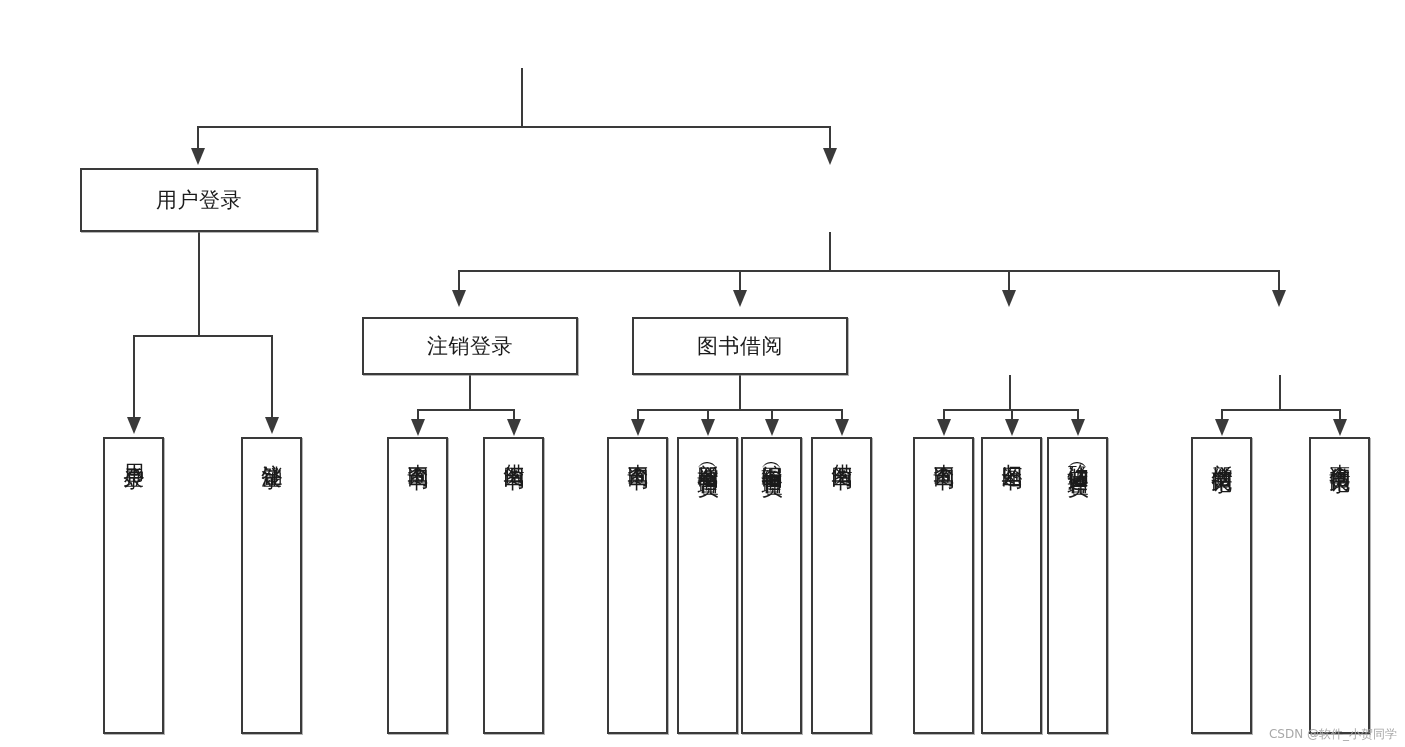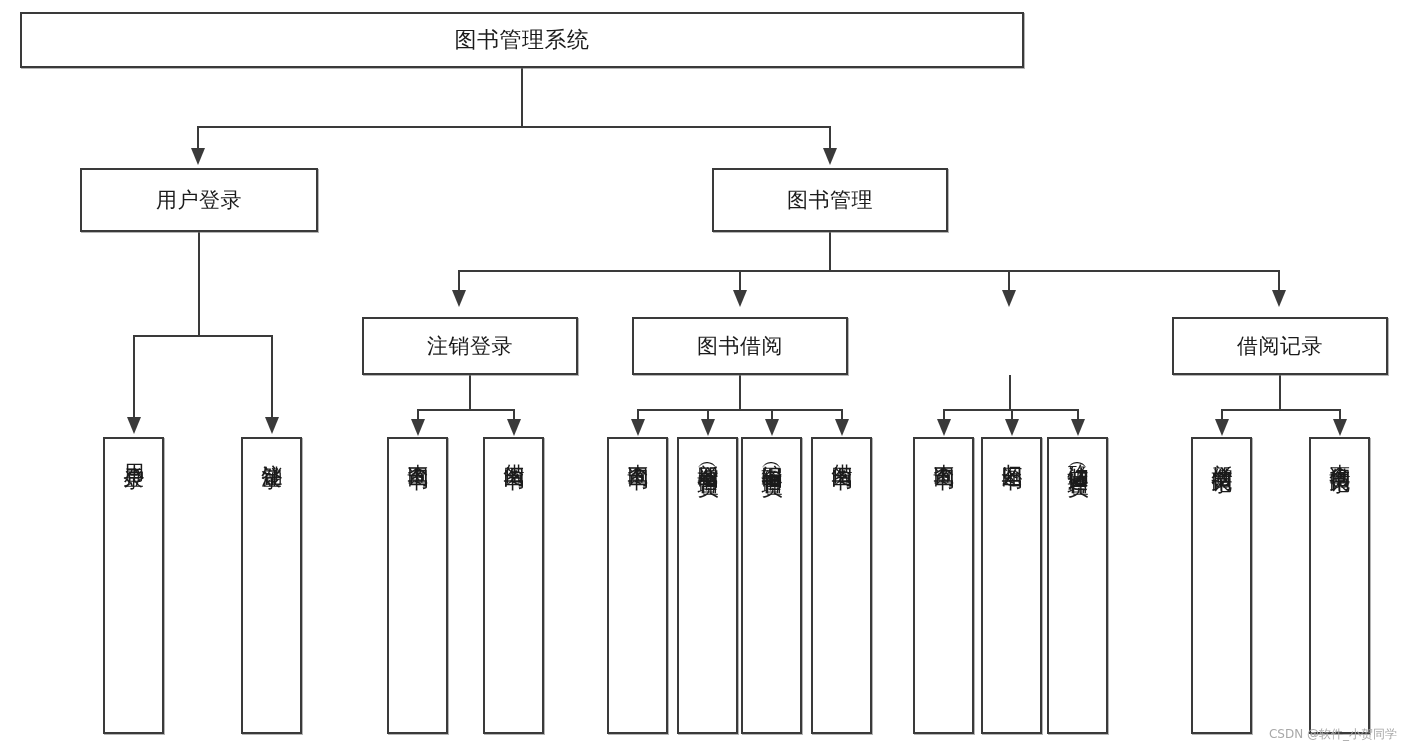--- a/index.html
+++ b/index.html
@@ -83,37 +83,31 @@
     white-space: nowrap;
     z-index: 5;
     font-family: "DejaVu Sans", "Liberation Sans", sans-serif;
   }
 </style>
 </head>
 <body>
 
 <div id="canvas">
 
-  <div class="node root horiz" style="left:20px; top:12px; width:1004px; height:56px;">
-    <span class="label">图书管理系统</span>
-  </div>
 
   <div class="vline" style="left:521px; top:68px; height:58px;"></div>
 
   <div class="hline" style="left:197px; top:126px; width:634px;"></div>
   <div class="vline" style="left:197px; top:126px; height:24px;"></div>
   <div class="arrow" style="left:191px; top:148px;"></div>
   <div class="vline" style="left:829px; top:126px; height:24px;"></div>
   <div class="arrow" style="left:823px; top:148px;"></div>
 
   <div class="node horiz" style="left:80px; top:168px; width:238px; height:64px;">
     <span class="label">用户登录</span>
-  </div>
-  <div class="node horiz" style="left:712px; top:168px; width:236px; height:64px;">
-    <span class="label">图书管理</span>
   </div>
 
   <div class="vline" style="left:198px; top:232px; height:104px;"></div>
   <div class="hline" style="left:133px; top:335px; width:140px;"></div>
   <div class="vline" style="left:133px; top:335px; height:84px;"></div>
   <div class="arrow" style="left:127px; top:417px;"></div>
   <div class="vline" style="left:271px; top:335px; height:84px;"></div>
   <div class="arrow" style="left:265px; top:417px;"></div>
 
   <div class="vline" style="left:829px; top:232px; height:40px;"></div>
@@ -126,23 +120,20 @@
   <div class="arrow" style="left:1002px; top:290px;"></div>
   <div class="vline" style="left:1278px; top:270px; height:22px;"></div>
   <div class="arrow" style="left:1272px; top:290px;"></div>
 
   <div class="node horiz" style="left:362px; top:317px; width:216px; height:58px;">
     <span class="label">注销登录</span>
   </div>
   <div class="node horiz" style="left:632px; top:317px; width:216px; height:58px;">
     <span class="label">图书借阅</span>
   </div>
-  <div class="node horiz" style="left:1172px; top:317px; width:216px; height:58px;">
-    <span class="label">借阅记录</span>
-  </div>
 
   <div class="vline" style="left:469px; top:375px; height:36px;"></div>
   <div class="hline" style="left:417px; top:409px; width:98px;"></div>
   <div class="vline" style="left:417px; top:409px; height:12px;"></div>
   <div class="arrow" style="left:411px; top:419px;"></div>
   <div class="vline" style="left:513px; top:409px; height:12px;"></div>
   <div class="arrow" style="left:507px; top:419px;"></div>
 
   <div class="vline" style="left:739px; top:375px; height:36px;"></div>
   <div class="hline" style="left:637px; top:409px; width:205px;"></div>

